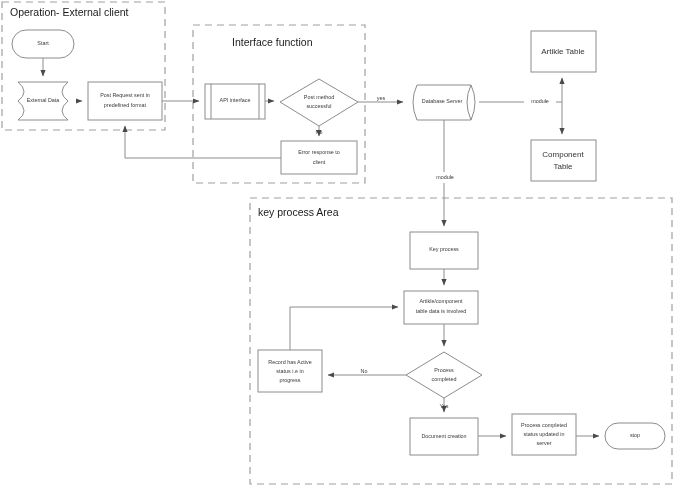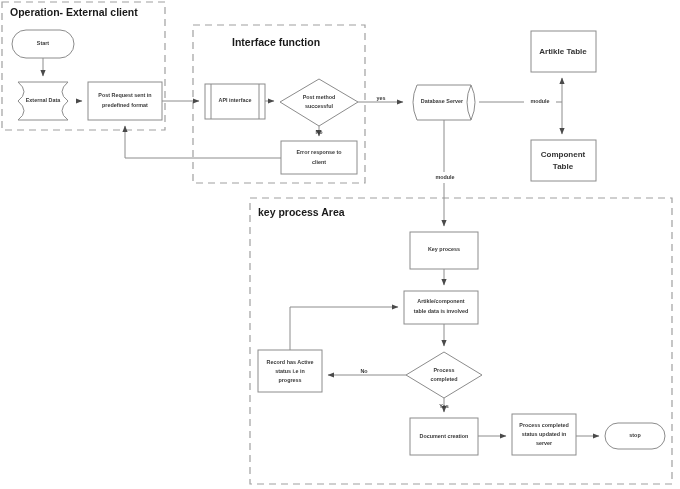--- a/index.html
+++ b/index.html
@@ -10,21 +10,20 @@
   body {
     width: 680px;
     height: 489px;
     font-family: "Liberation Sans", sans-serif;
     overflow: hidden;
   }
   #diagram-root {
     position: relative;
     width: 680px;
     height: 489px;
-    font-weight: bold;
   }
   svg.flow {
     display: block;
     width: 680px;
     height: 489px;
   }
   .node-shape {
     fill: #ffffff;
     stroke: #8c8c8c;
     stroke-width: 1;

